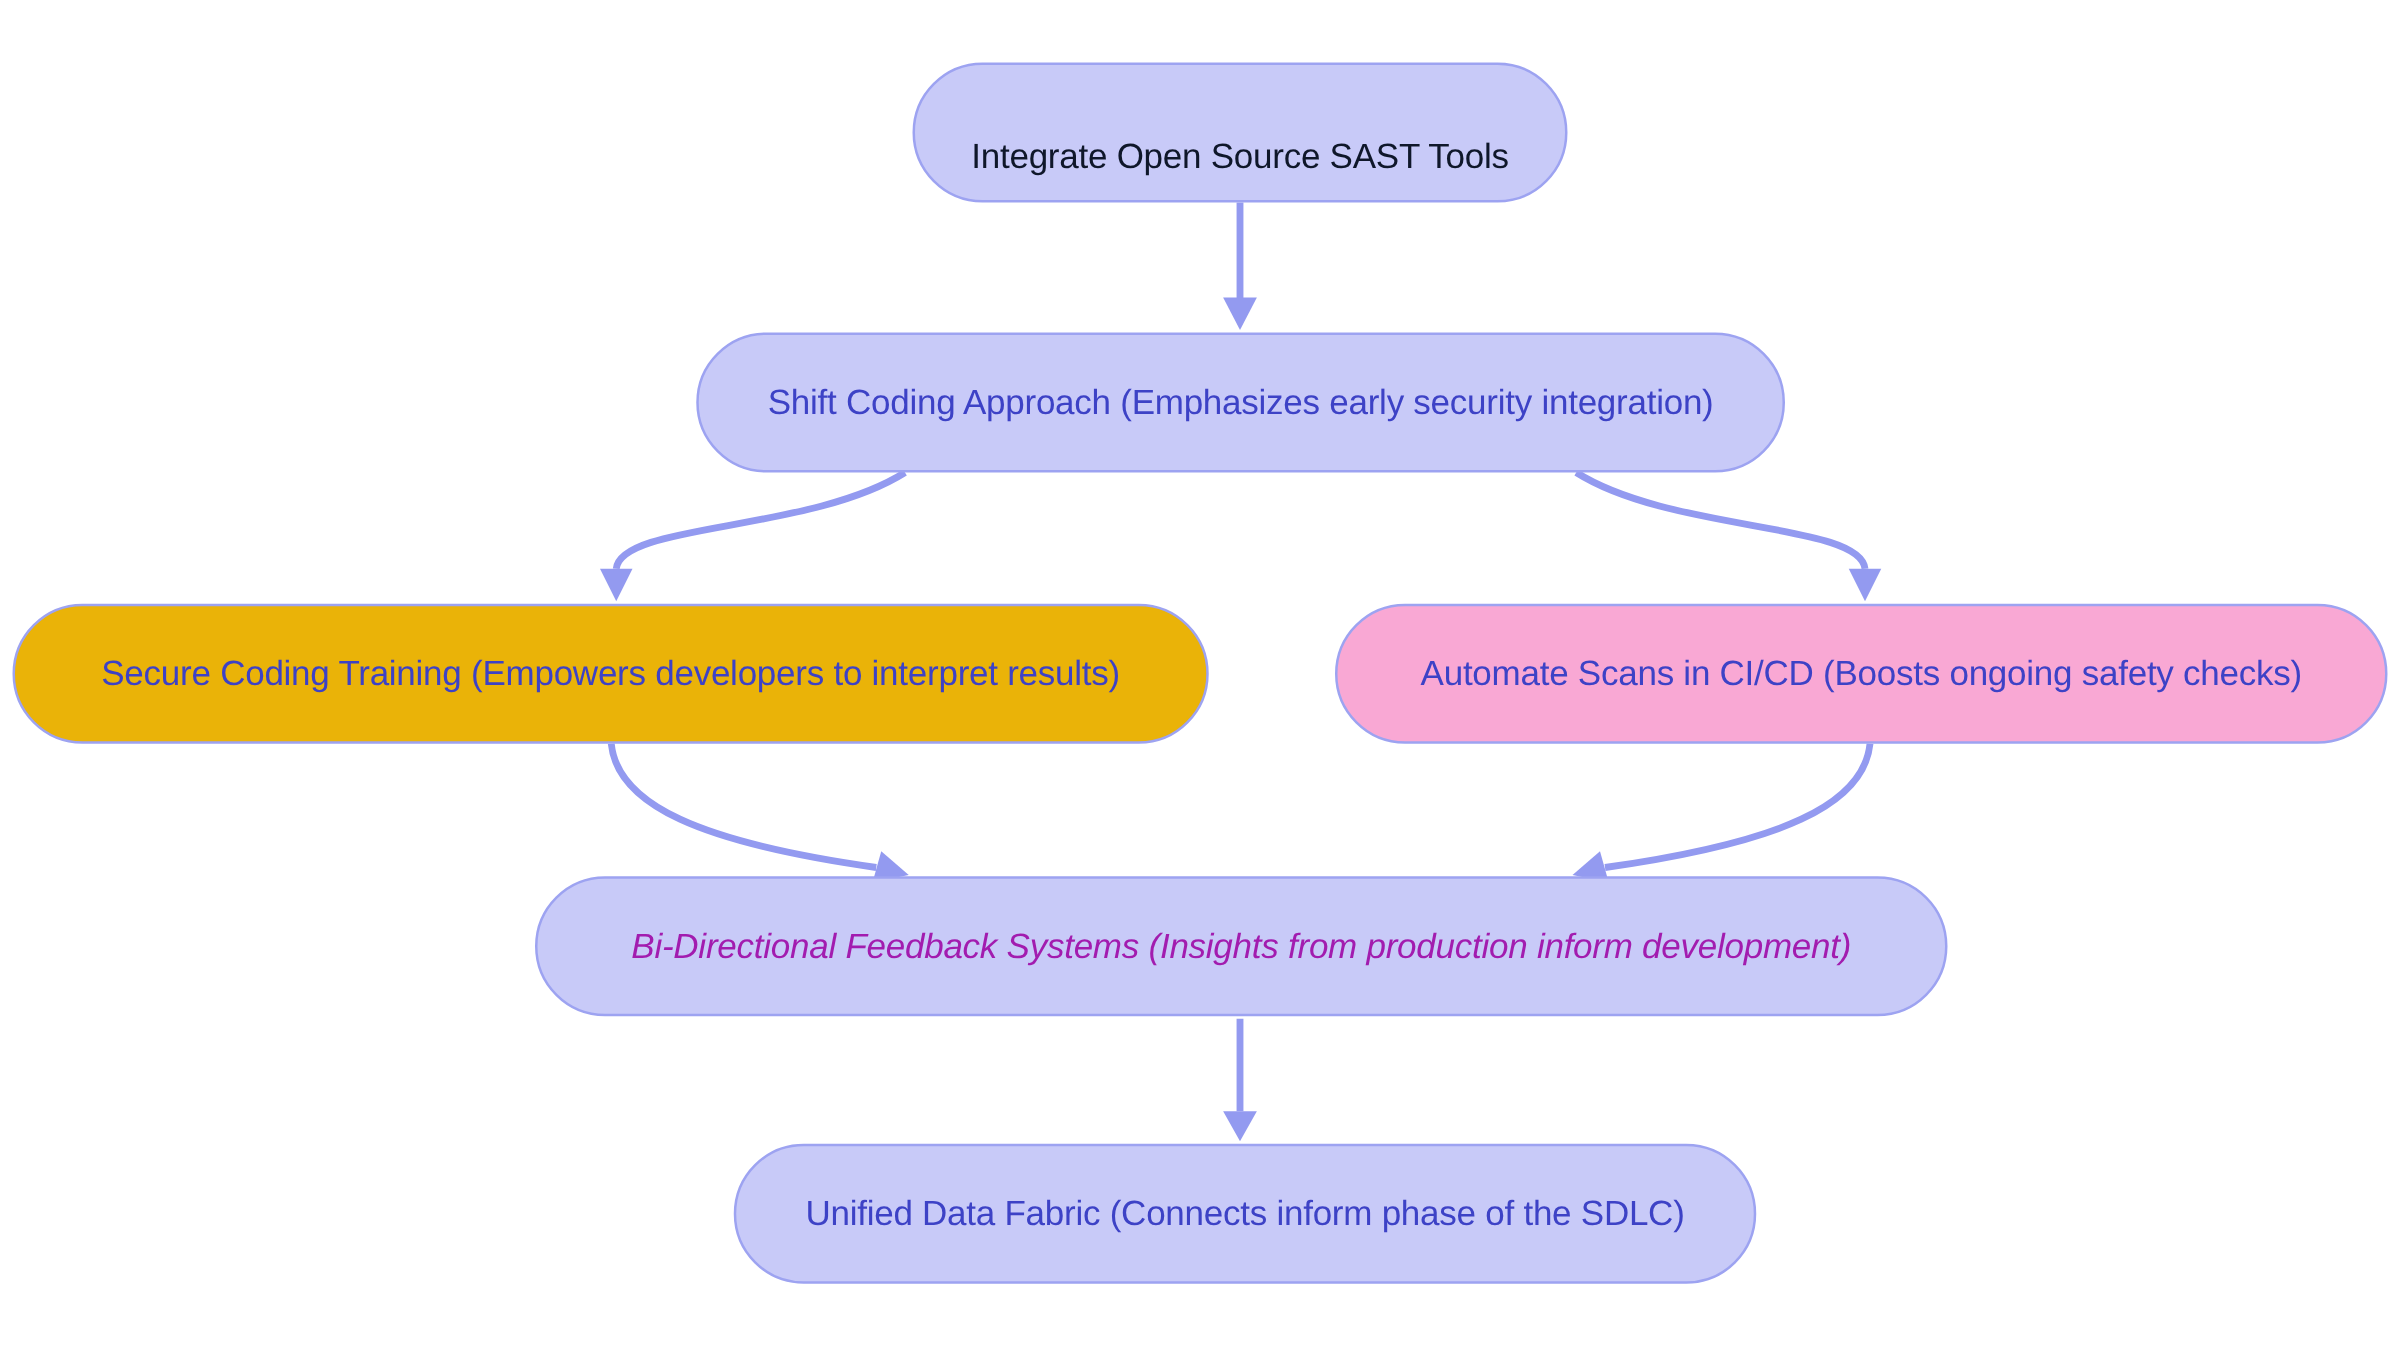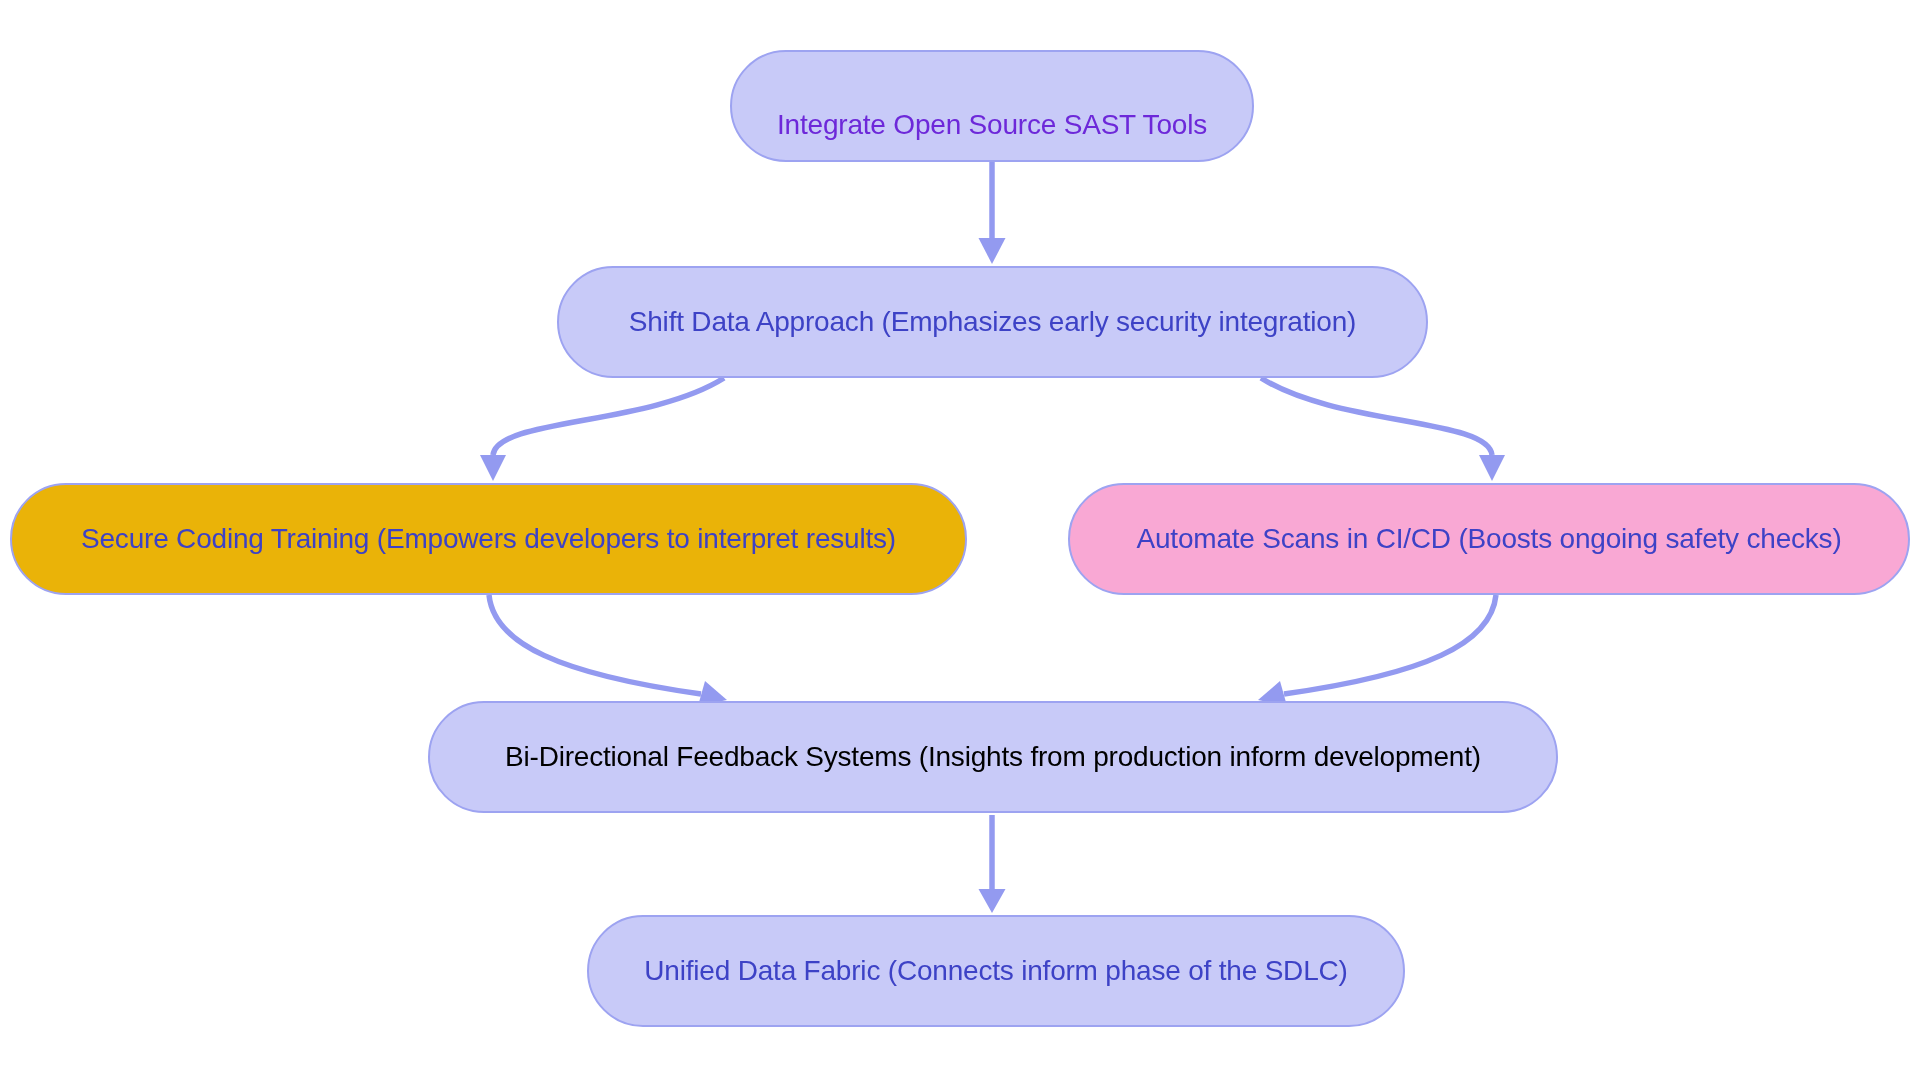--- a/index.html
+++ b/index.html
@@ -51,31 +51,31 @@
       <polygon points="1492,481 1479,455 1505,455" fill="#939af0"></polygon>
       <path d="M 489 595 C 494 644, 560 674, 701 694" fill="none" stroke="#939af0" stroke-width="5.5"></path>
       <polygon points="727,700 698,706 705,681" fill="#939af0"></polygon>
       <path d="M 1496 595 C 1491 644, 1425 674, 1284 694" fill="none" stroke="#939af0" stroke-width="5.5"></path>
       <polygon points="1258,700 1287,706 1280,681" fill="#939af0"></polygon>
       <path d="M 992 815 L 992 889" fill="none" stroke="#939af0" stroke-width="5.5"></path>
       <polygon points="992,913 978.5,889 1005.5,889" fill="#939af0"></polygon>
     </svg>
   <div class="nodes-layer">
       <div class="node" style="left: 730px; top: 50px; width: 524px; height: 112px; background: rgb(200, 202, 248); border: 2px solid rgb(157, 163, 241);">
-        <span class="node-label" style="color: #6d28d9; margin-top: 38px;">Integrate Open Source SAST Tools</span>
+        <span class="node-label" style="color: #0f172a; margin-top: 38px;">Integrate Open Source SAST Tools</span>
       </div>
       <div class="node" style="left: 557px; top: 266px; width: 871px; height: 112px; background: rgb(200, 202, 248); border: 2px solid rgb(157, 163, 241);">
-        <span class="node-label" style="color: rgb(61, 66, 198);">Shift Data Approach (Emphasizes early security integration)</span>
+        <span class="node-label" style="color: rgb(61, 66, 198);">Shift Coding Approach (Emphasizes early security integration)</span>
       </div>
       <div class="node" style="left: 10px; top: 483px; width: 957px; height: 112px; background: #eab308; border: 2px solid rgb(157, 163, 241);">
         <span class="node-label" style="color: rgb(61, 66, 198);">Secure Coding Training (Empowers developers to interpret results)</span>
       </div>
       <div class="node" style="left: 1068px; top: 483px; width: 842px; height: 112px; background: #f9a8d4; border: 2px solid rgb(157, 163, 241);">
         <span class="node-label" style="color: rgb(61, 66, 198);">Automate Scans in CI/CD (Boosts ongoing safety checks)</span>
       </div>
       <div class="node" style="left: 428px; top: 701px; width: 1130px; height: 112px; background: rgb(200, 202, 248); border: 2px solid rgb(157, 163, 241);">
-        <span class="node-label" style="color: #000000;">Bi-Directional Feedback Systems (Insights from production inform development)</span>
+        <span class="node-label" style="color: #a21caf; font-style: italic;">Bi-Directional Feedback Systems (Insights from production inform development)</span>
       </div>
       <div class="node" style="left: 587px; top: 915px; width: 818px; height: 112px; background: rgb(200, 202, 248); border: 2px solid rgb(157, 163, 241);">
         <span class="node-label" style="color: rgb(61, 66, 198);">Unified Data Fabric (Connects inform phase of the SDLC)</span>
       </div>
     </div>
 </div>
 
 </body></html>

